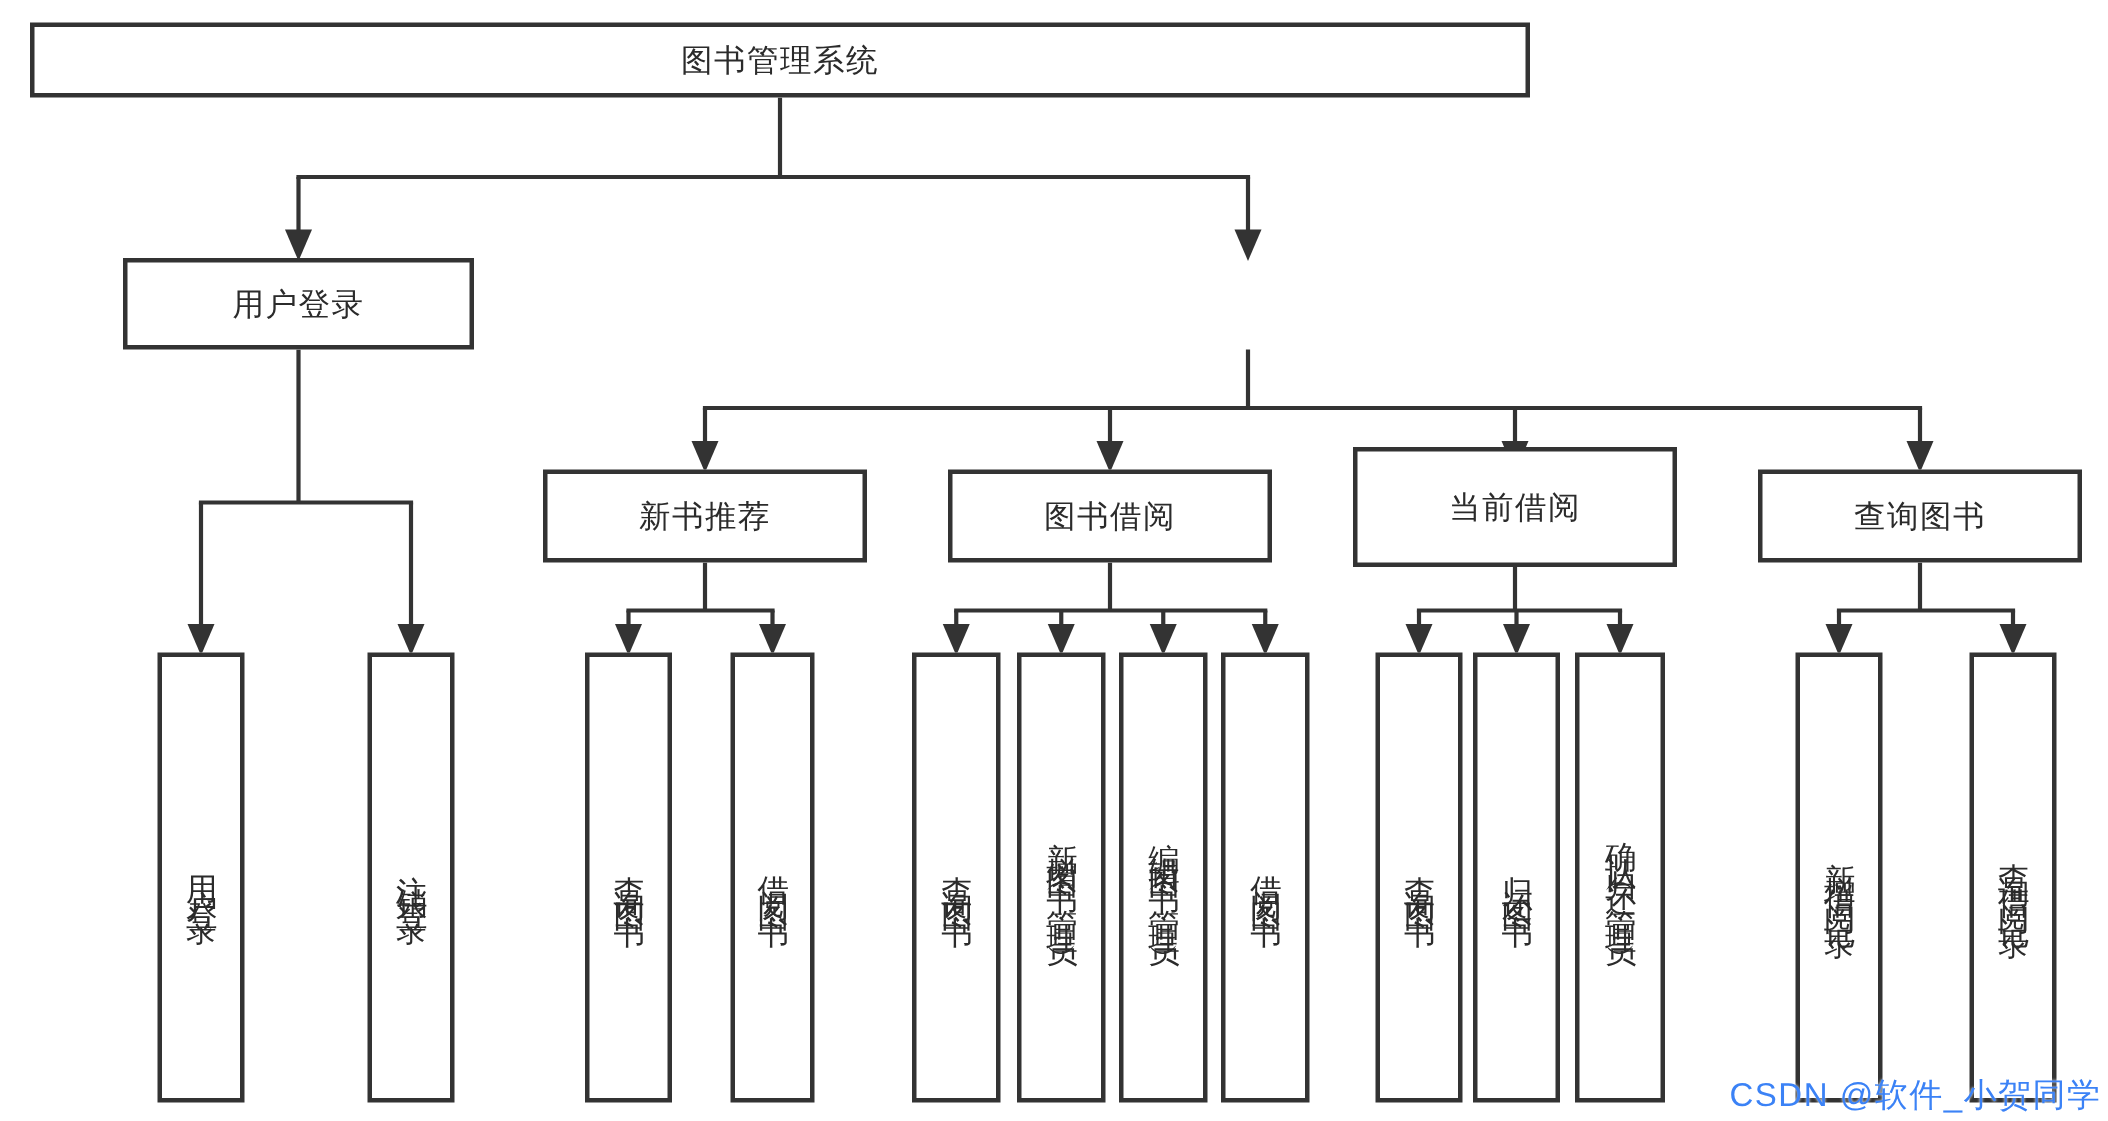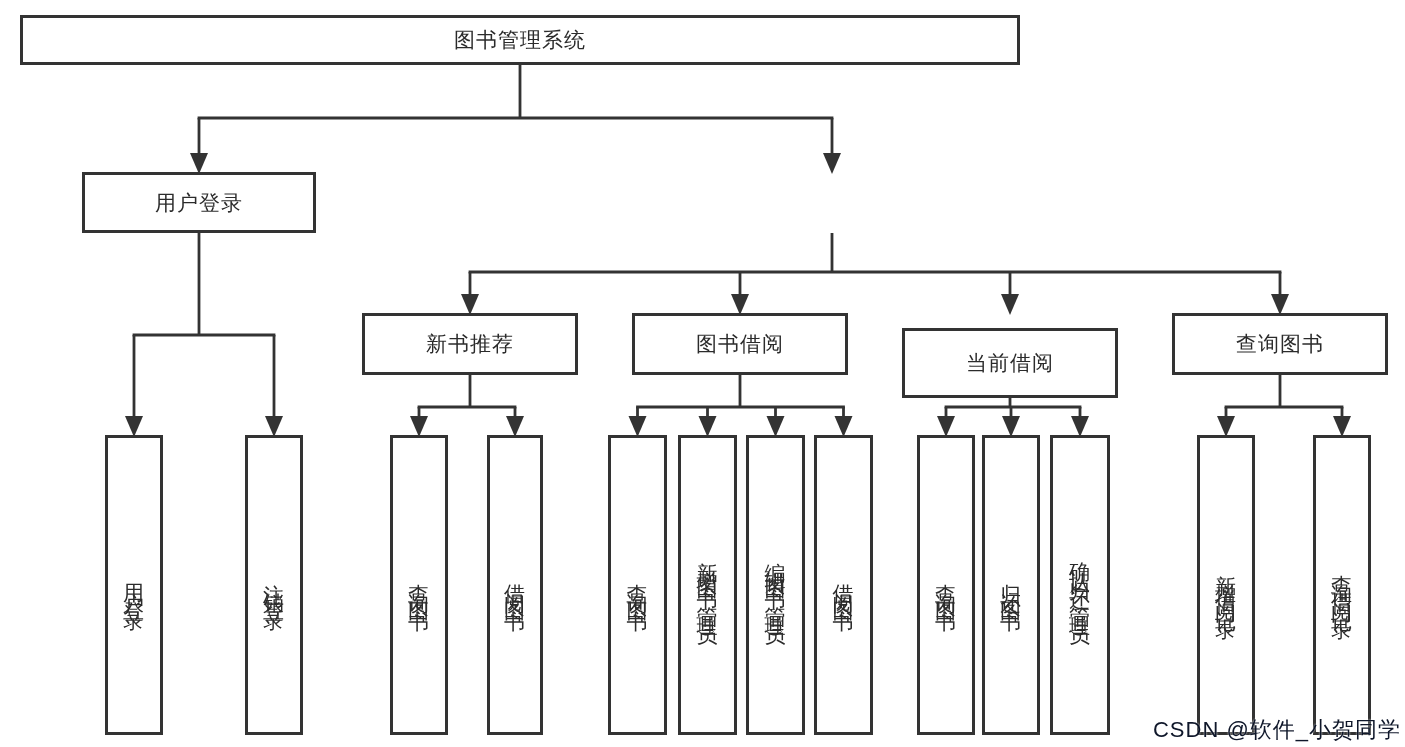--- a/index.html
+++ b/index.html
@@ -43,21 +43,21 @@
     font-size: 21px;
     letter-spacing: 9px;
     line-height: 1;
     white-space: nowrap;
   }
   .watermark {
     position: absolute;
     right: 4px;
     bottom: 2px;
     font-size: 22px;
-    color: #0f172a;
+    color: #3b82f6;
     text-shadow: 0 0 2px #ffffff;
     letter-spacing: 1px;
     z-index: 3;
     white-space: nowrap;
   }
 </style>
 </head>
 <body>
 
 <div id="diagram">
@@ -131,21 +131,21 @@
   <div class="node v" style="left:245px;top:435px;width:58px;height:300px">
     <span>注销登录</span>
   </div>
 
   <div class="node h" id="n-borrowing" style="left:632px;top:313px;width:216px;height:62px">
     <span>图书借阅</span>
   </div>
   <div class="node h" id="n-newbooks" style="left:362px;top:313px;width:216px;height:62px">
     <span>新书推荐</span>
   </div>
-  <div class="node h" id="n-current" style="left:902px;top:328px;width:216px;height:70px">
+  <div class="node h" id="n-current" style="left:902px;top:298px;width:216px;height:80px">
     <span>当前借阅</span>
   </div>
   <div class="node h" id="n-records" style="left:1172px;top:313px;width:216px;height:62px">
     <span>查询图书</span>
   </div>
 
   <div class="node v" style="left:390px;top:435px;width:58px;height:300px">
     <span>查询图书</span>
   </div>
   <div class="node v" style="left:487px;top:435px;width:56px;height:300px">

